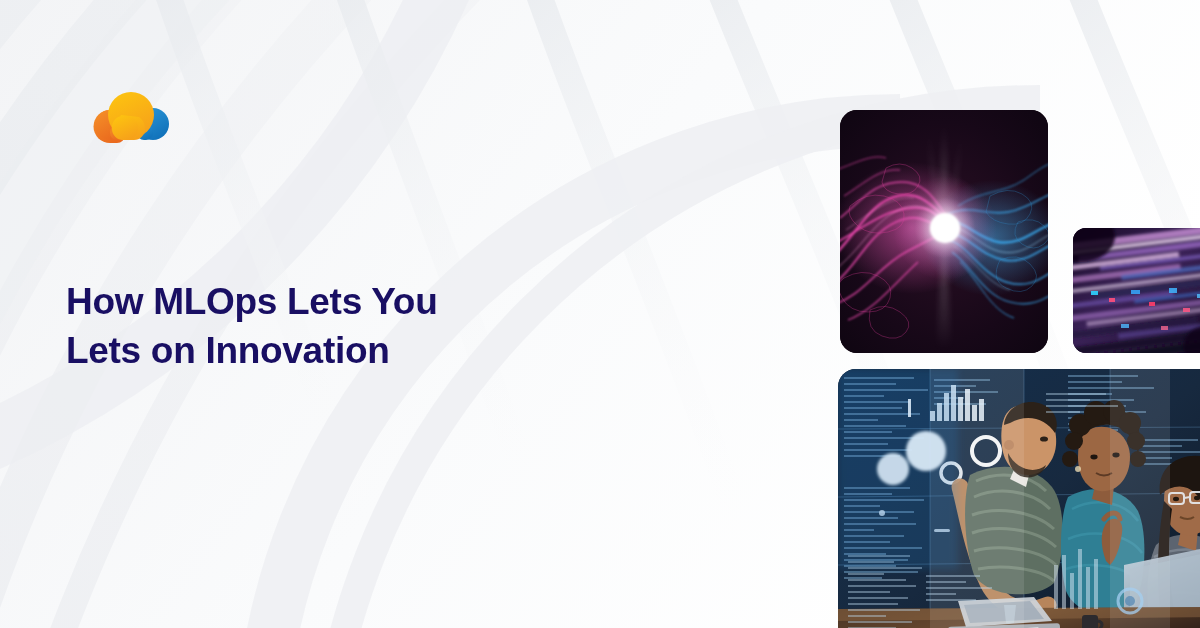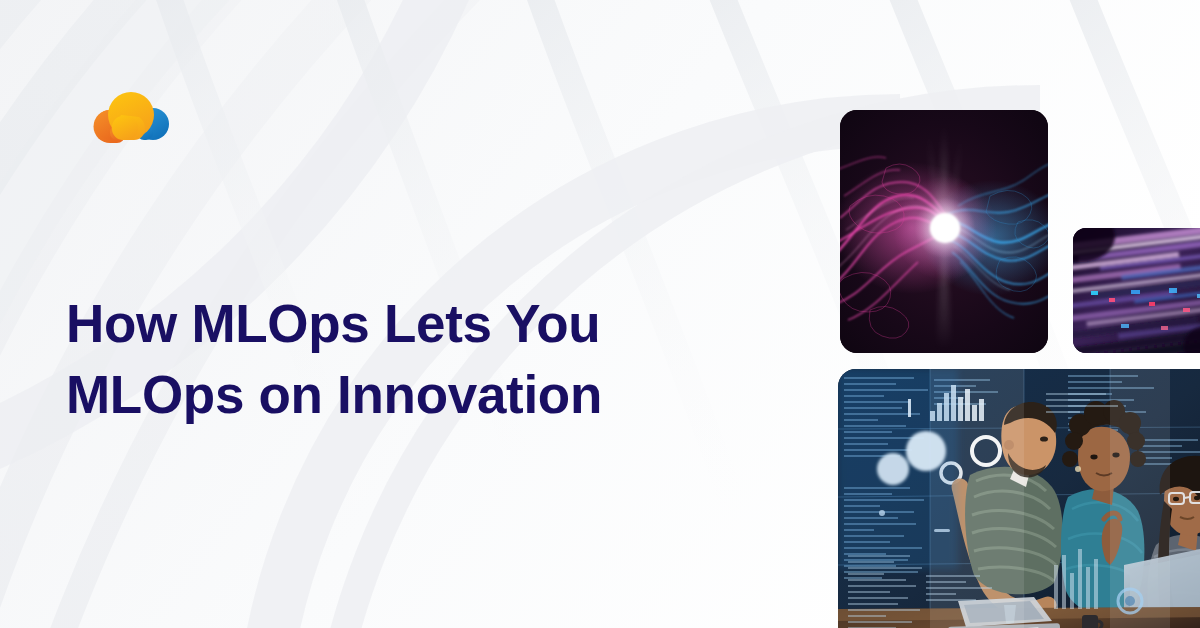--- a/index.html
+++ b/index.html
@@ -46,21 +46,21 @@
   }
   .logo svg { display:block; width:100%; height:100%; }
 
   
   .headline {
     position: absolute;
     left: 66px;
     top: 252px;
     width: 700px;
     z-index: 5;
-    font-size: 53px;
+    font-size: 37px;
     font-weight: 700;
     line-height: 1.34;
     letter-spacing: -0.3px;
     color: #190f63;
   }
   .headline .line { display: block; white-space: nowrap; }
 
   
   .card {
     position: absolute;
@@ -194,21 +194,21 @@
       <rect x="53" y="38" width="16" height="16" rx="7" fill="url(#gBlue)"></rect>
 
       <circle cx="47" cy="29" r="23" fill="url(#gAmber)"></circle>
       <path d="M30 44 q2 10 12 10 h8 a11 11 0 0 0 11 -11 q0 -8 -6 -12 l-18 -2 z" fill="url(#gAmber)"></path>
       <rect x="28" y="30" width="26" height="24" rx="11" fill="url(#gAmber)"></rect>
     </svg>
   </div>
 
   <h1 class="headline">
     <span class="line">How MLOps Lets You</span>
-    <span class="line">MLOps on Innovation</span>
+    <span class="line">Lets on Innovation</span>
   </h1>
 
   <div class="card card-plasma">
     <svg class="art" viewBox="0 0 208 243" preserveAspectRatio="xMidYMid slice" xmlns="http://www.w3.org/2000/svg" aria-hidden="true">
       <defs>
         <radialGradient id="pBg" cx="0.5" cy="0.5" r="0.75">
           <stop offset="0" stop-color="#2a0f24"></stop>
           <stop offset="0.6" stop-color="#170818"></stop>
           <stop offset="1" stop-color="#0d0510"></stop>
         </radialGradient>

